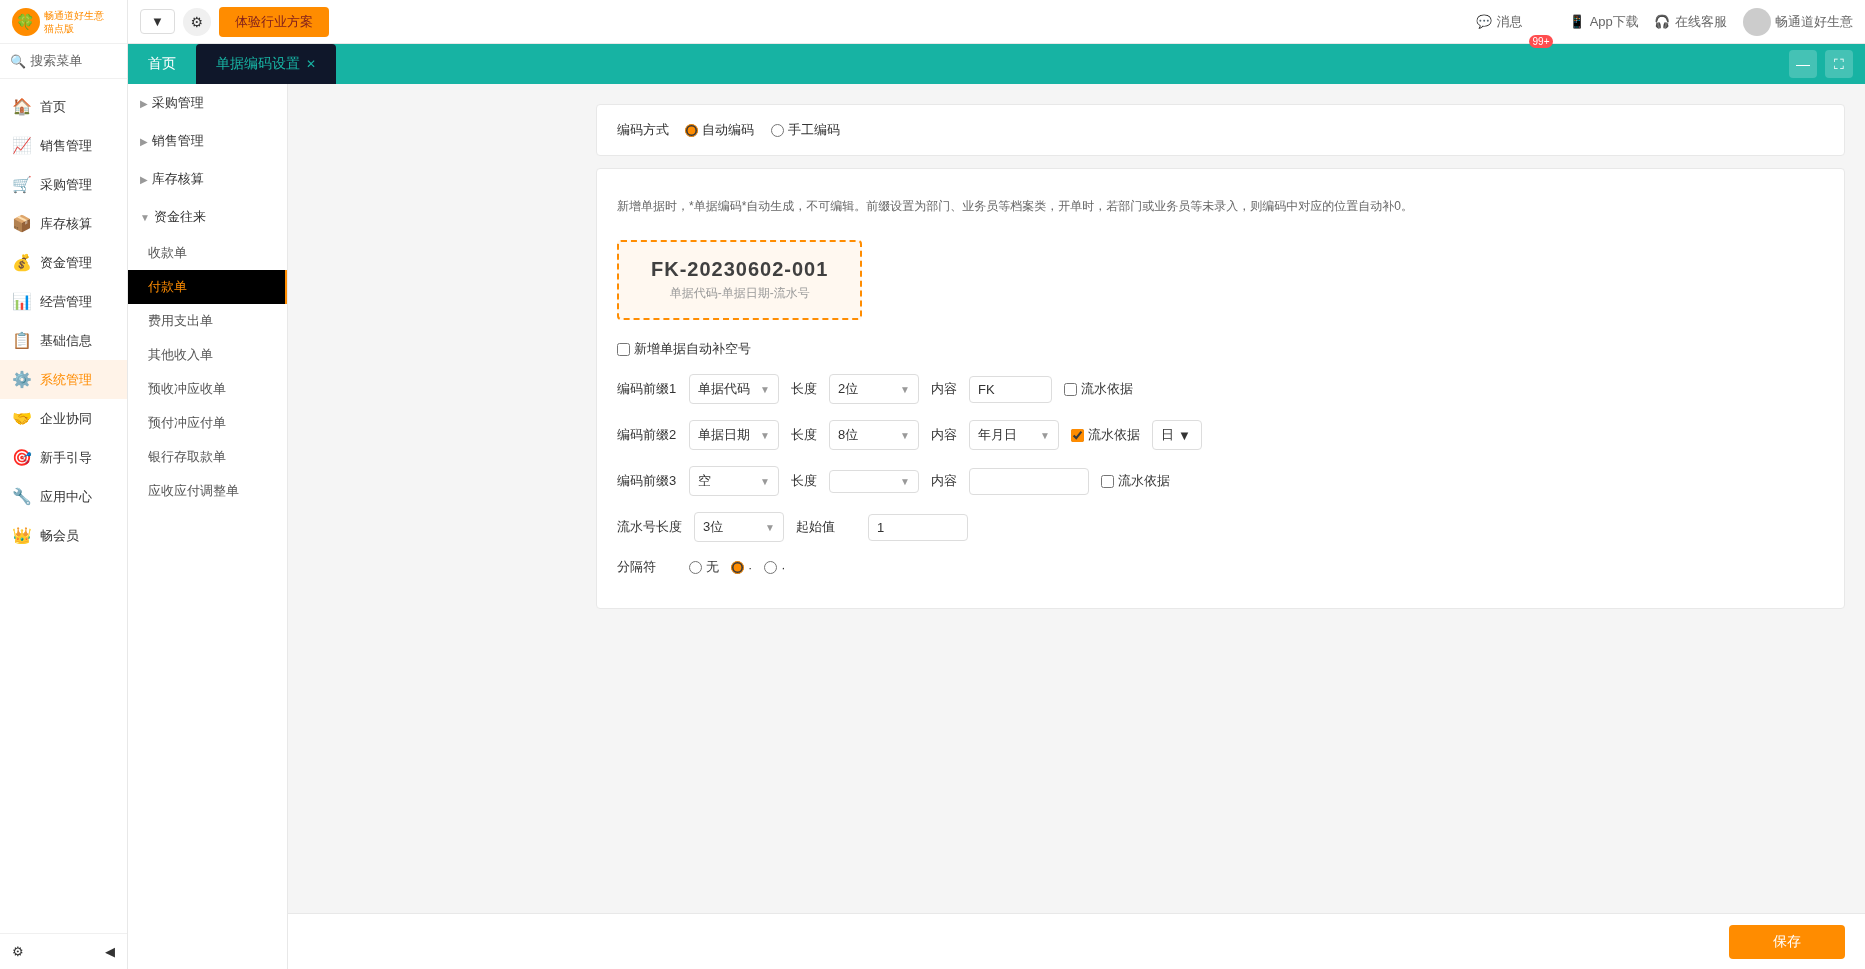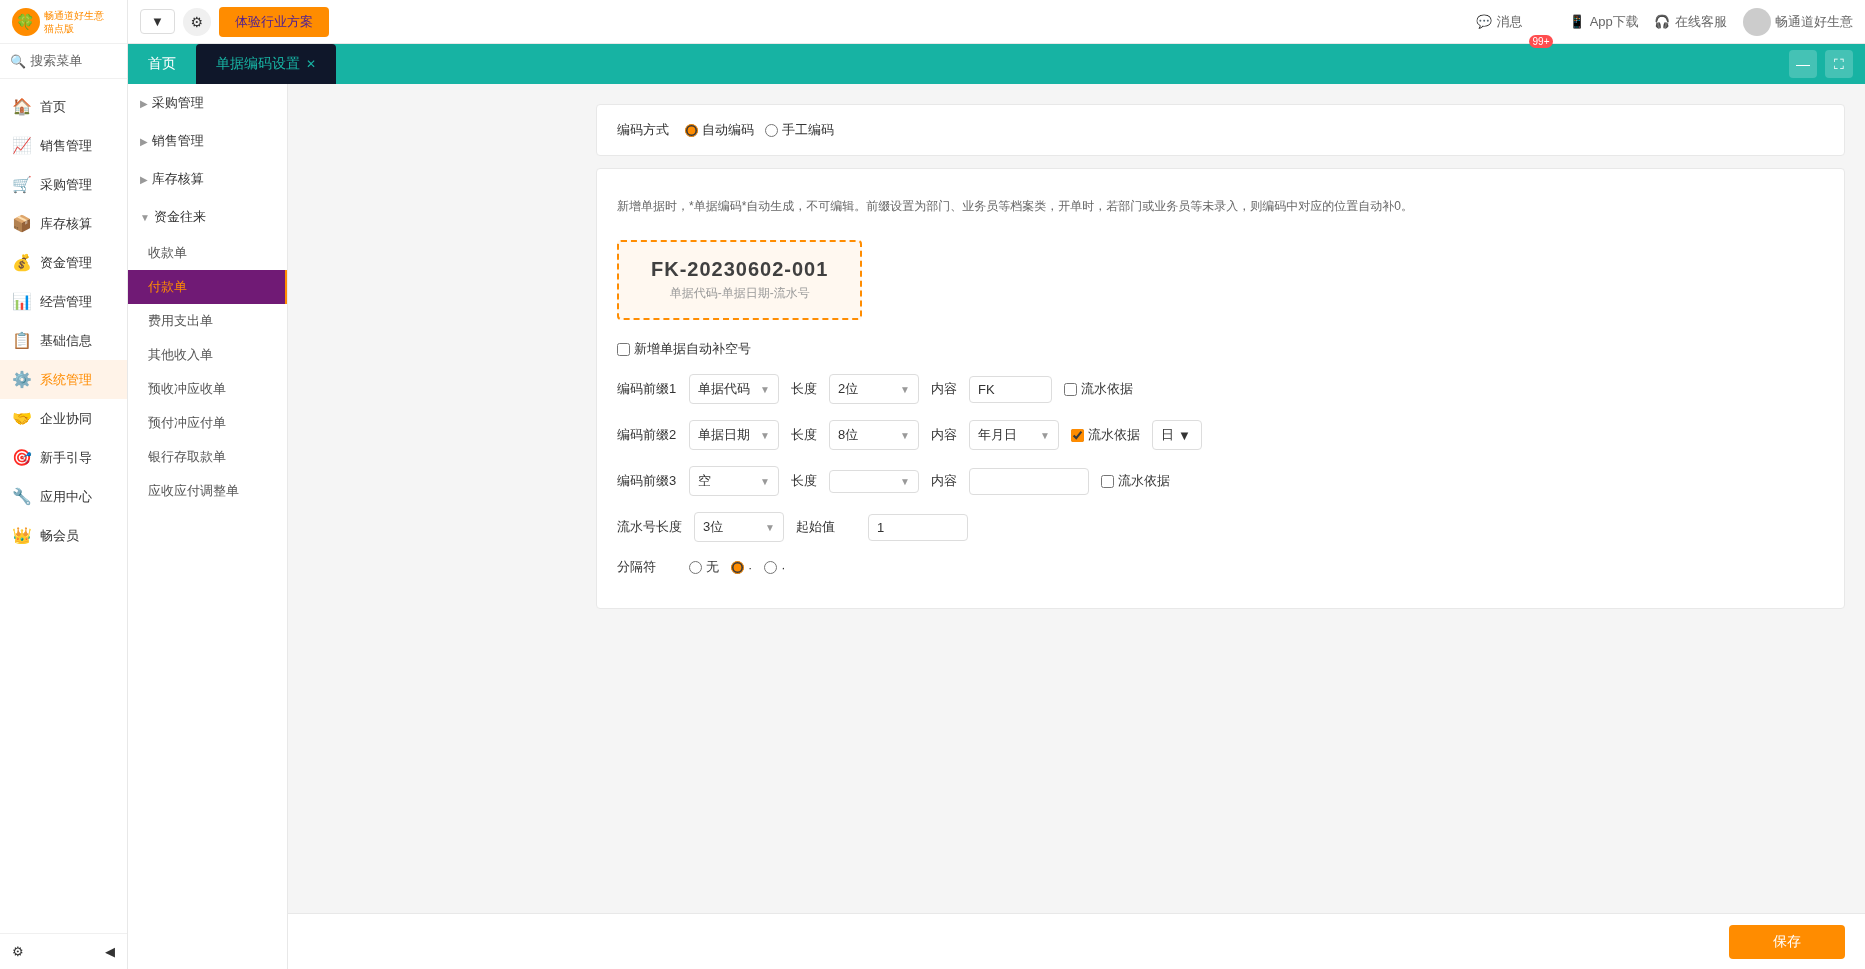--- a/index.html
+++ b/index.html
@@ -35,21 +35,21 @@
     .topbar-dropdown {
       border: 1px solid #ddd; border-radius: 4px; padding: 4px 10px;
       font-size: 13px; cursor: pointer; background: #fff;
     }
     .topbar-gear {
       width: 28px; height: 28px; border-radius: 50%; background: #f0f0f0;
       display: flex; align-items: center; justify-content: center; cursor: pointer;
       font-size: 14px;
     }
     .topbar-btn-orange {
-      background: #ff8c00; color: #4c1d95; border: none; border-radius: 4px;
+      background: #ff8c00; color: #7f1d1d; border: none; border-radius: 4px;
       padding: 6px 16px; font-size: 13px; cursor: pointer;
     }
     .topbar-right {
       display: flex; align-items: center; gap: 16px; font-size: 13px; color: #666;
     }
     .topbar-right-item {
       display: flex; align-items: center; gap: 4px; cursor: pointer;
     }
     .badge {
       background: #ff4d4f; color: #fff; border-radius: 10px;
@@ -152,21 +152,21 @@
       display: flex; align-items: center; gap: 4px;
       padding: 10px 12px; font-size: 13px; color: #333;
       cursor: pointer; font-weight: 500;
     }
     .left-panel-group-title .arrow { font-size: 10px; color: #999; }
     .left-panel-item {
       padding: 8px 20px; font-size: 13px; color: #555;
       cursor: pointer;
     }
     .left-panel-item.active {
-      background: #701a75; color: #ff8c00; border-right: 2px solid #ff8c00; padding-left: 20px;
+      background: #000000; color: #ff8c00; border-right: 2px solid #ff8c00; padding-left: 20px;
     }
 
     
     .main-content {
       flex: 1;
       background: #f5f5f5;
       overflow-y: auto;
       margin-left: 288px;
       padding: 20px;
       min-height: calc(100vh - 84px);
@@ -182,21 +182,21 @@
       margin-bottom: 12px;
       border: 1px solid #e8e8e8;
     }
 
     .encoding-mode-row {
       display: flex; align-items: center; gap: 16px;
     }
     .encoding-mode-label {
       font-size: 13px; color: #333; font-weight: 500;
     }
-    .radio-group { display: flex; align-items: flex-start; gap: 11px; }
+    .radio-group { display: flex; align-items: flex-start; gap: 17px; }
     .radio-item { display: flex; align-items: center; gap: 4px; cursor: pointer; font-size: 13px; }
     .radio-input { accent-color: #ff8c00; cursor: pointer; }
 
     .desc-text {
       font-size: 12px; color: #666; margin: 12px 0;
       line-height: 1.6;
     }
 
     
     .preview-box {

